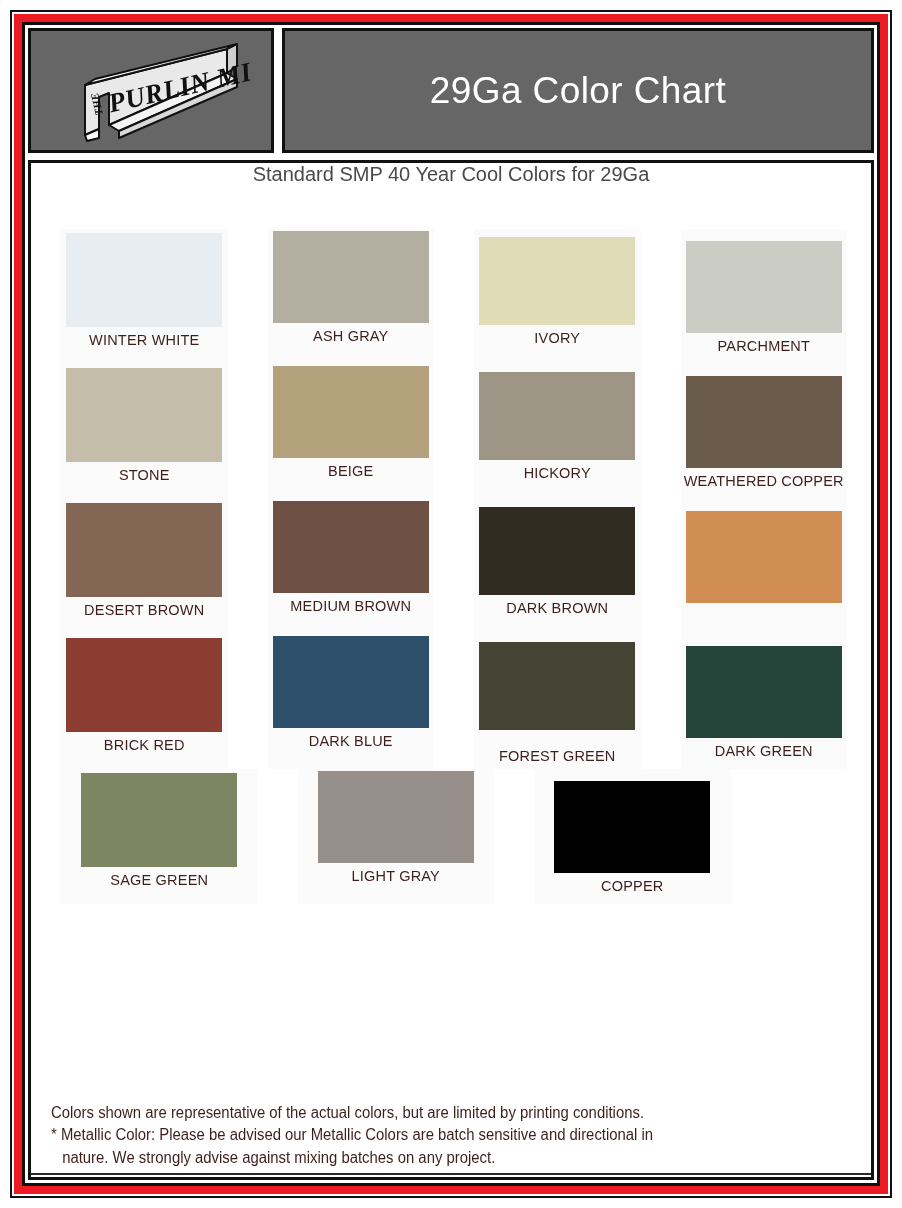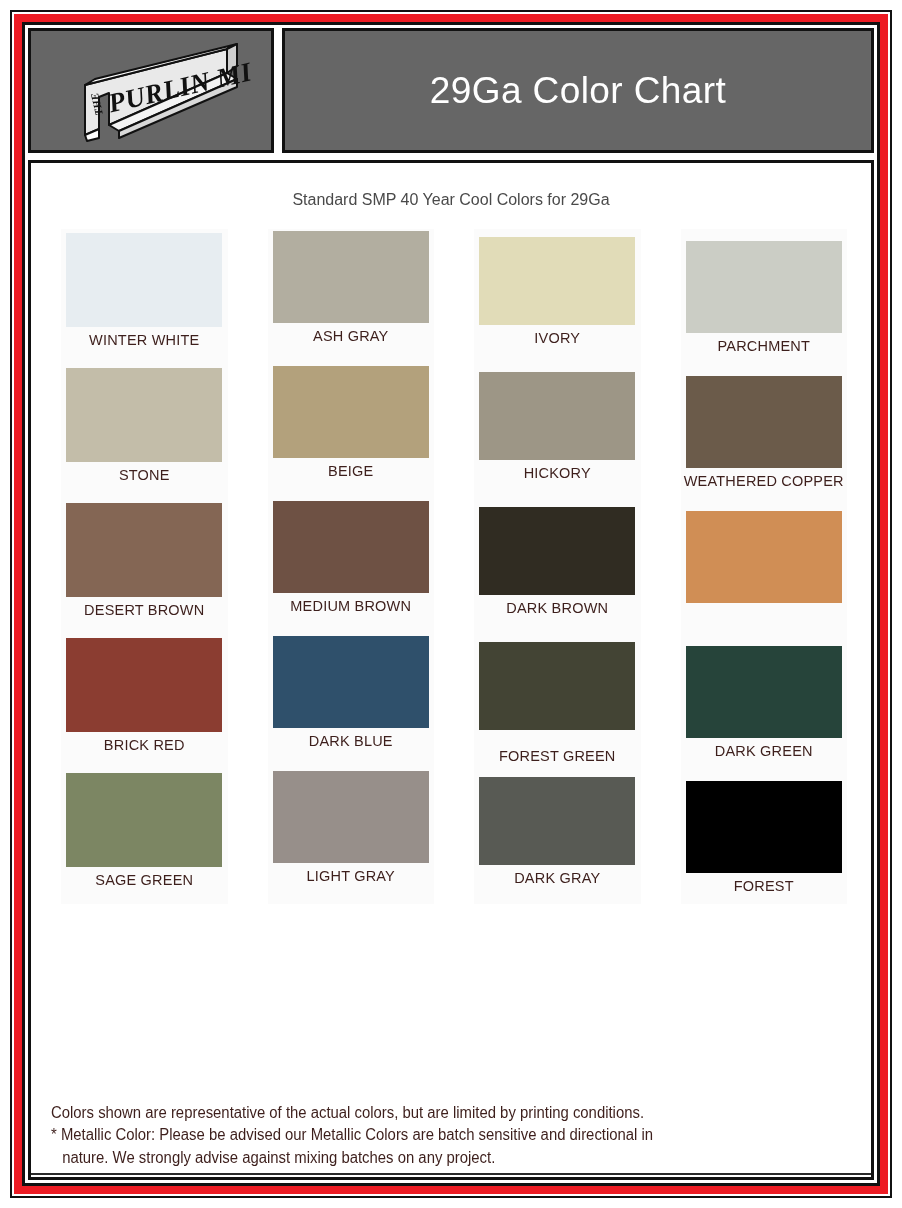--- a/index.html
+++ b/index.html
@@ -104,22 +104,21 @@
     height: 1020px;
     box-sizing: border-box;
     border: 3px solid #111111;
     background: #ffffff;
     overflow: hidden;
   }
 
   .subtitle {
     text-align: center;
     color: #4a4a4a;
-    font-size: 16px;
-    margin-top: 28px;
+    font-size: 20px;
     font-family: "Liberation Sans", sans-serif;
   }
 
   
   .grid {
     position: absolute;
     left: 30px;
     top: 66px;
     width: 786px;
   }
@@ -346,30 +345,24 @@
             </div>
             <div class="swatch-label" style="top: 103px;">SAGE GREEN</div>
           </div>
           <div class="cell">
             <div class="swatch-wrap" style="top: 2px;">
               <div class="swatch" style="height: 92px; background: rgb(151, 143, 138);"></div>
             </div>
             <div class="swatch-label" style="top: 99px;">LIGHT GRAY</div>
           </div>
           <div class="cell">
-            <div class="swatch-wrap" style="top: 8px;">
-              <div class="swatch" style="height: 88px; background: rgb(88, 90, 84);"></div>
-            </div>
-            <div class="swatch-label" style="top: 101px;">DARK GRAY</div>
-          </div>
-          <div class="cell">
             <div class="swatch-wrap" style="top: 12px;">
               <div class="swatch" style="height: 92px; background: rgb(0, 0, 0);"></div>
             </div>
-            <div class="swatch-label" style="top: 109px;">FOREST</div>
+            <div class="swatch-label" style="top: 109px;">COPPER</div>
           </div>
         </div>
       </div>
 
 
     <div class="disclaimer">
       <span class="disclaimer-line1">Colors shown are representative of the actual colors, but are limited by printing conditions.</span>
       <span class="disclaimer-line2">* Metallic Color: Please be advised our Metallic Colors are batch sensitive and directional in</span>
       <span class="disclaimer-line3">nature. We strongly advise against mixing batches on any project.</span>
     </div>

